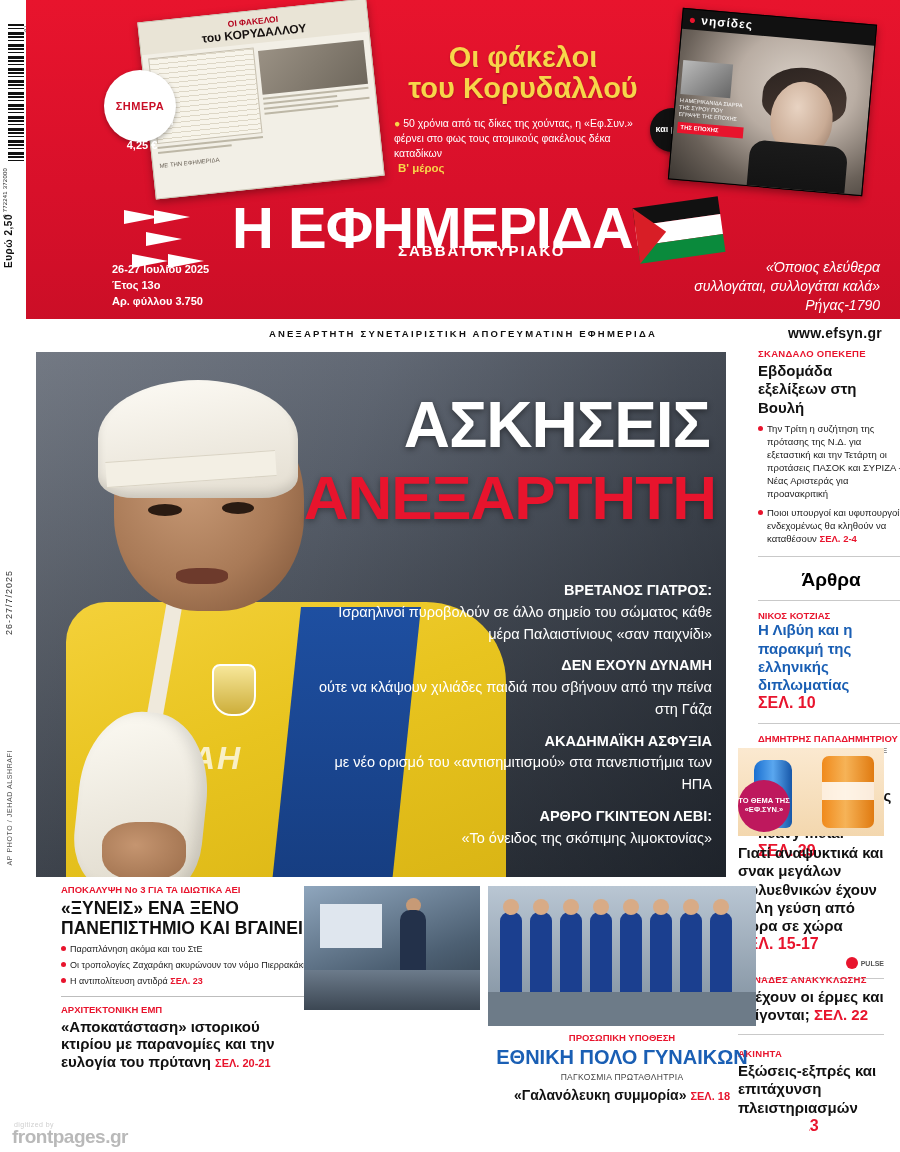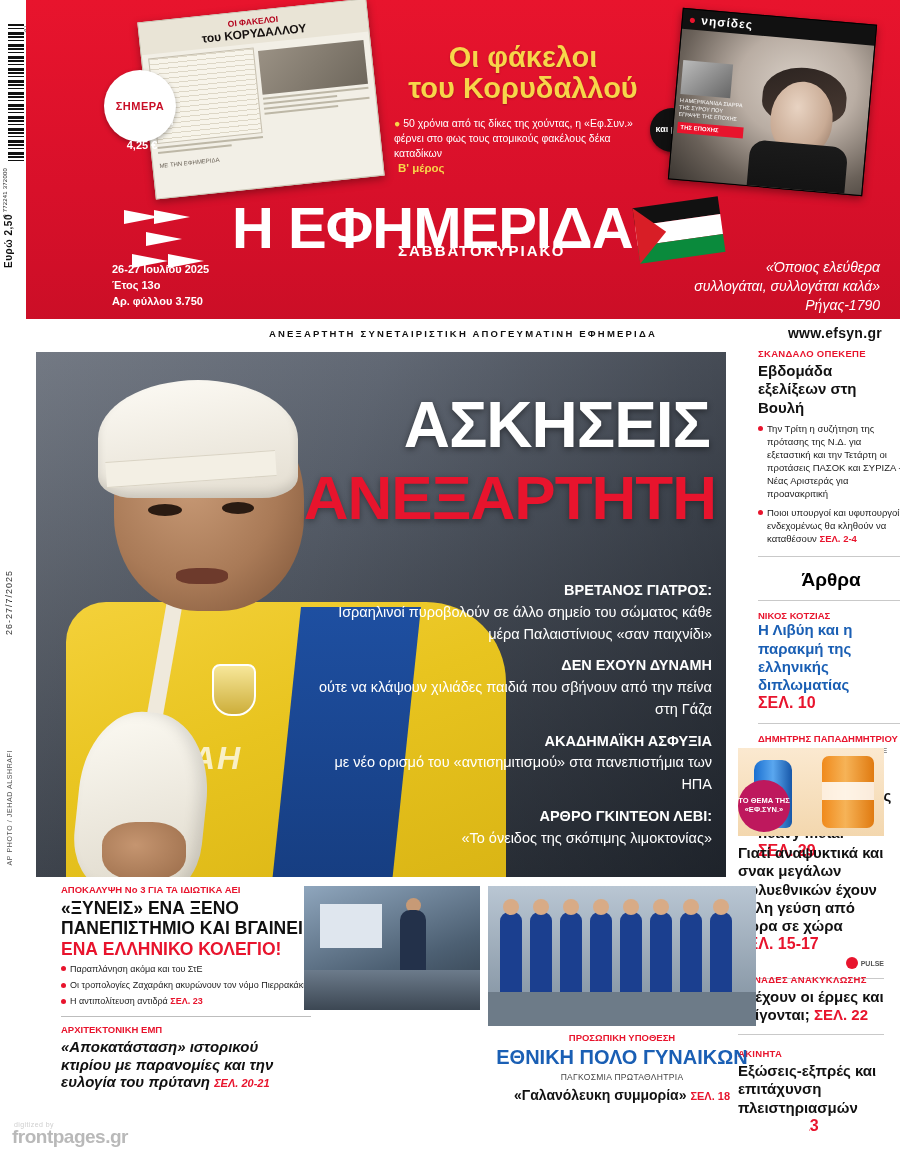--- a/index.html
+++ b/index.html
@@ -586,31 +586,30 @@
     <div class="rail-title">Εξώσεις-εξπρές και επιτάχυνση πλειστηριασμών</div>
     <span class="pg">ΣΕΛ. 12-13</span>
   </div>
 
   <div class="bottom">
     <div class="bcol-left">
       <div class="bkick">ΑΠΟΚΑΛΥΨΗ Νο 3 ΓΙΑ ΤΑ ΙΔΙΩΤΙΚΑ ΑΕΙ</div>
       <div class="bhead">
         <div>«ΞΥΝΕΙΣ» ΕΝΑ ΞΕΝΟ</div>
         <div>ΠΑΝΕΠΙΣΤΗΜΙΟ ΚΑΙ ΒΓΑΙΝΕΙ</div>
-        <div class="red">ΕΝΑ ΕΛΛΗΝΙΚΟ ΚΟΛΕΓΙΟ!</div>
       </div>
       <div class="bbul">Παραπλάνηση ακόμα και του ΣτΕ</div>
       <div class="bbul">Οι τροπολογίες Ζαχαράκη ακυρώνουν τον νόμο Πιερρακάκη</div>
       <div class="bbul">
         <span>Η αντιπολίτευση αντιδρά</span>
         <span class="pg">ΣΕΛ. 23</span>
       </div>
       <hr class="hr2">
       <div class="bkick">ΑΡΧΙΤΕΚΤΟΝΙΚΗ ΕΜΠ</div>
-      <div class="bhead" style="font-size:15px;font-style:italic;">
+      <div class="bhead" style="font-size:15px;">
         <span>«Αποκατάσταση» ιστορικού κτιρίου με παρανομίες και την ευλογία του πρύτανη</span>
         <span class="pg" style="font-size:11px;">ΣΕΛ. 20-21</span>
       </div>
     </div>
 
     <div class="bphoto1">
       <div class="bp1-screen"></div>
       <div class="bp1-head"></div>
       <div class="bp1-person"></div>
       <div class="bp1-desk"></div>

